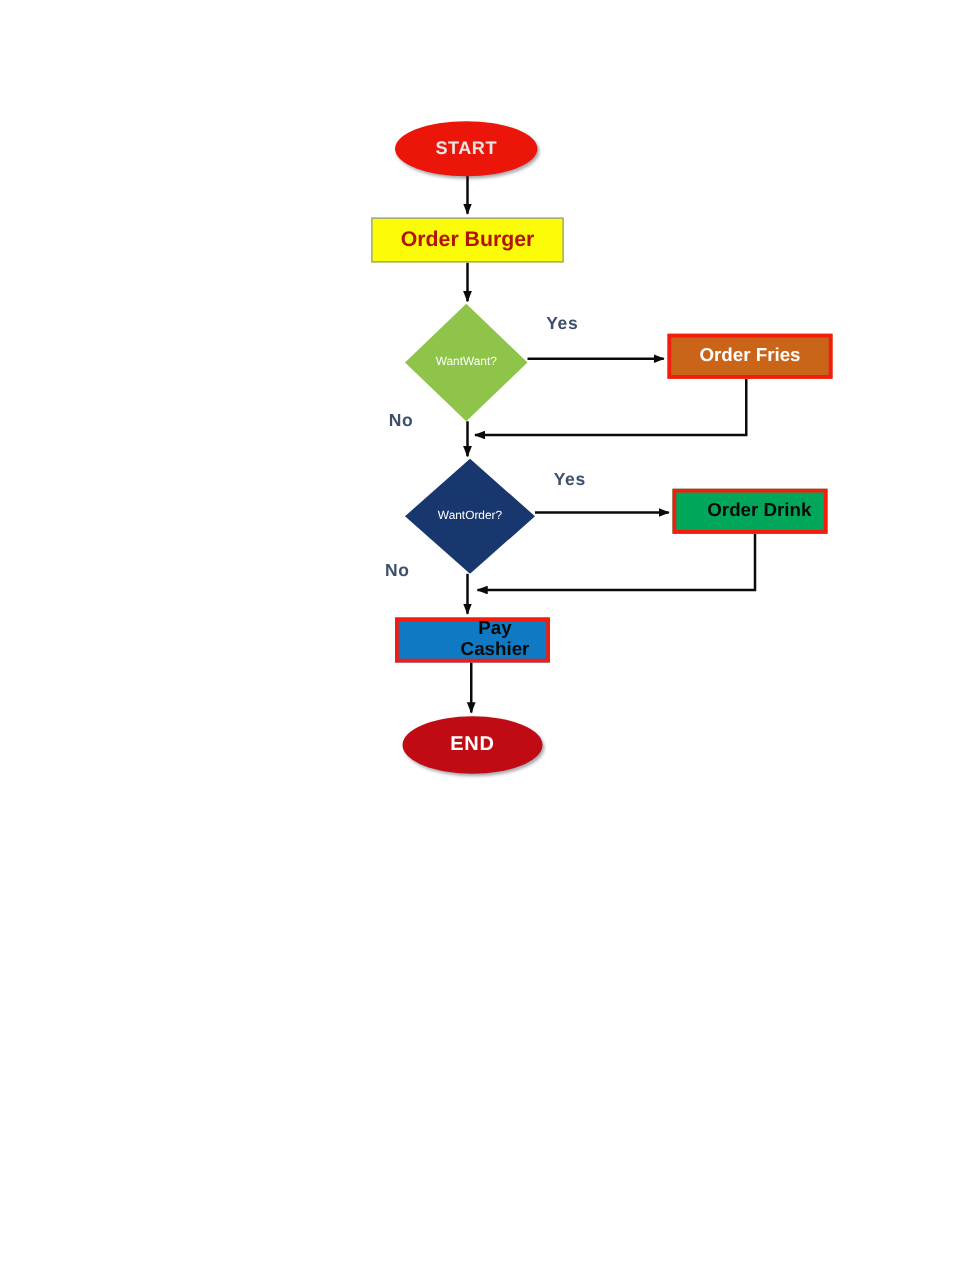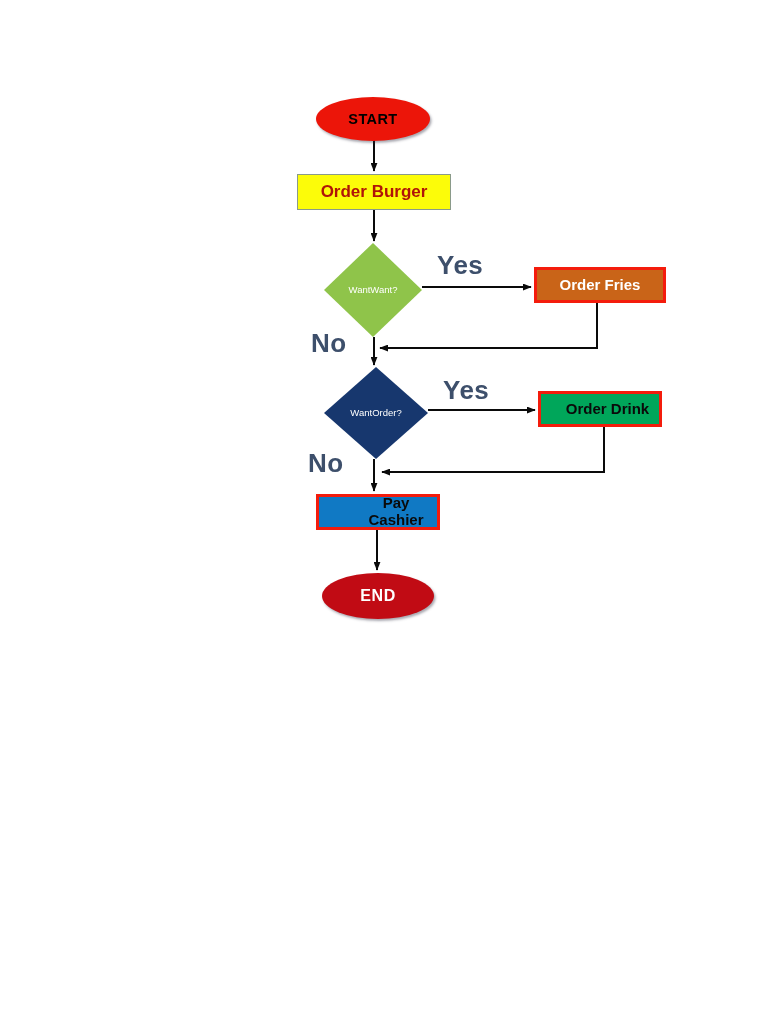--- a/index.html
+++ b/index.html
@@ -29,21 +29,21 @@
     align-items: center;
     justify-content: center;
     text-align: center;
     line-height: 1.12;
   }
   
   #node-start {
     left: 316px; top: 97px; width: 114px; height: 44px;
     border-radius: 50%;
     background: #EC1509;
-    color: #000000;
+    color: #e5e5e5;
     font-size: 14.5px;
     font-weight: bold;
     letter-spacing: 0.4px;
     box-shadow: 1.5px 2px 2.5px rgba(40,40,60,0.40);
   }
   
   #node-end {
     left: 322px; top: 573px; width: 112px; height: 46px;
     border-radius: 50%;
     background: #C10B14;
@@ -113,21 +113,21 @@
     line-height: 1.35;
     text-align: center;
   }
   #node-want-fries { left: 324px; top: 243px; width: 98px; height: 94px; }
   #node-want-drink { left: 324px; top: 367px; width: 104px; height: 92px; }
 
   
   .edge-label {
     position: absolute;
     color: #3D4F6B;
-    font-size: 26px;
+    font-size: 14px;
     font-weight: bold;
     letter-spacing: 0.5px;
     text-shadow:
        1px  1px 0 #ffffff,
       -1px  1px 0 #ffffff,
        1px -1px 0 #ffffff,
       -1px -1px 0 #ffffff,
        2px  2px 2px rgba(255,255,255,0.95);
   }
   #label-yes-fries { left: 437px; top: 250px; }

